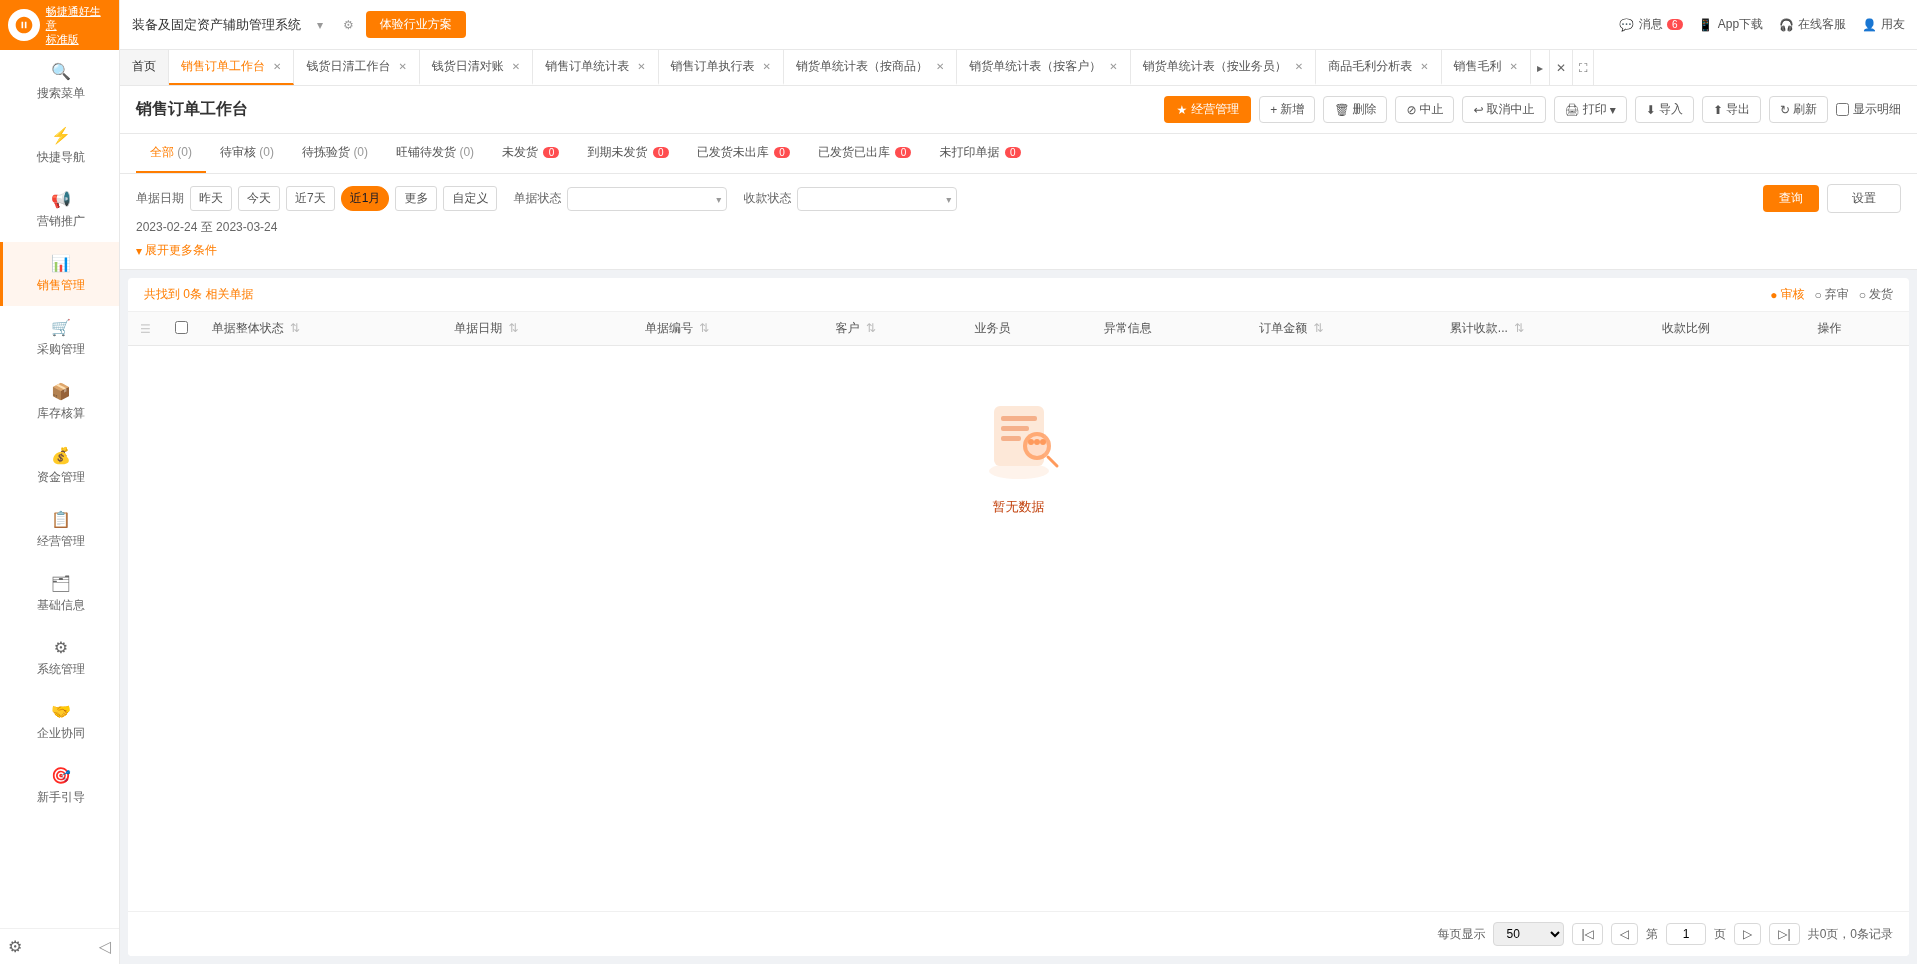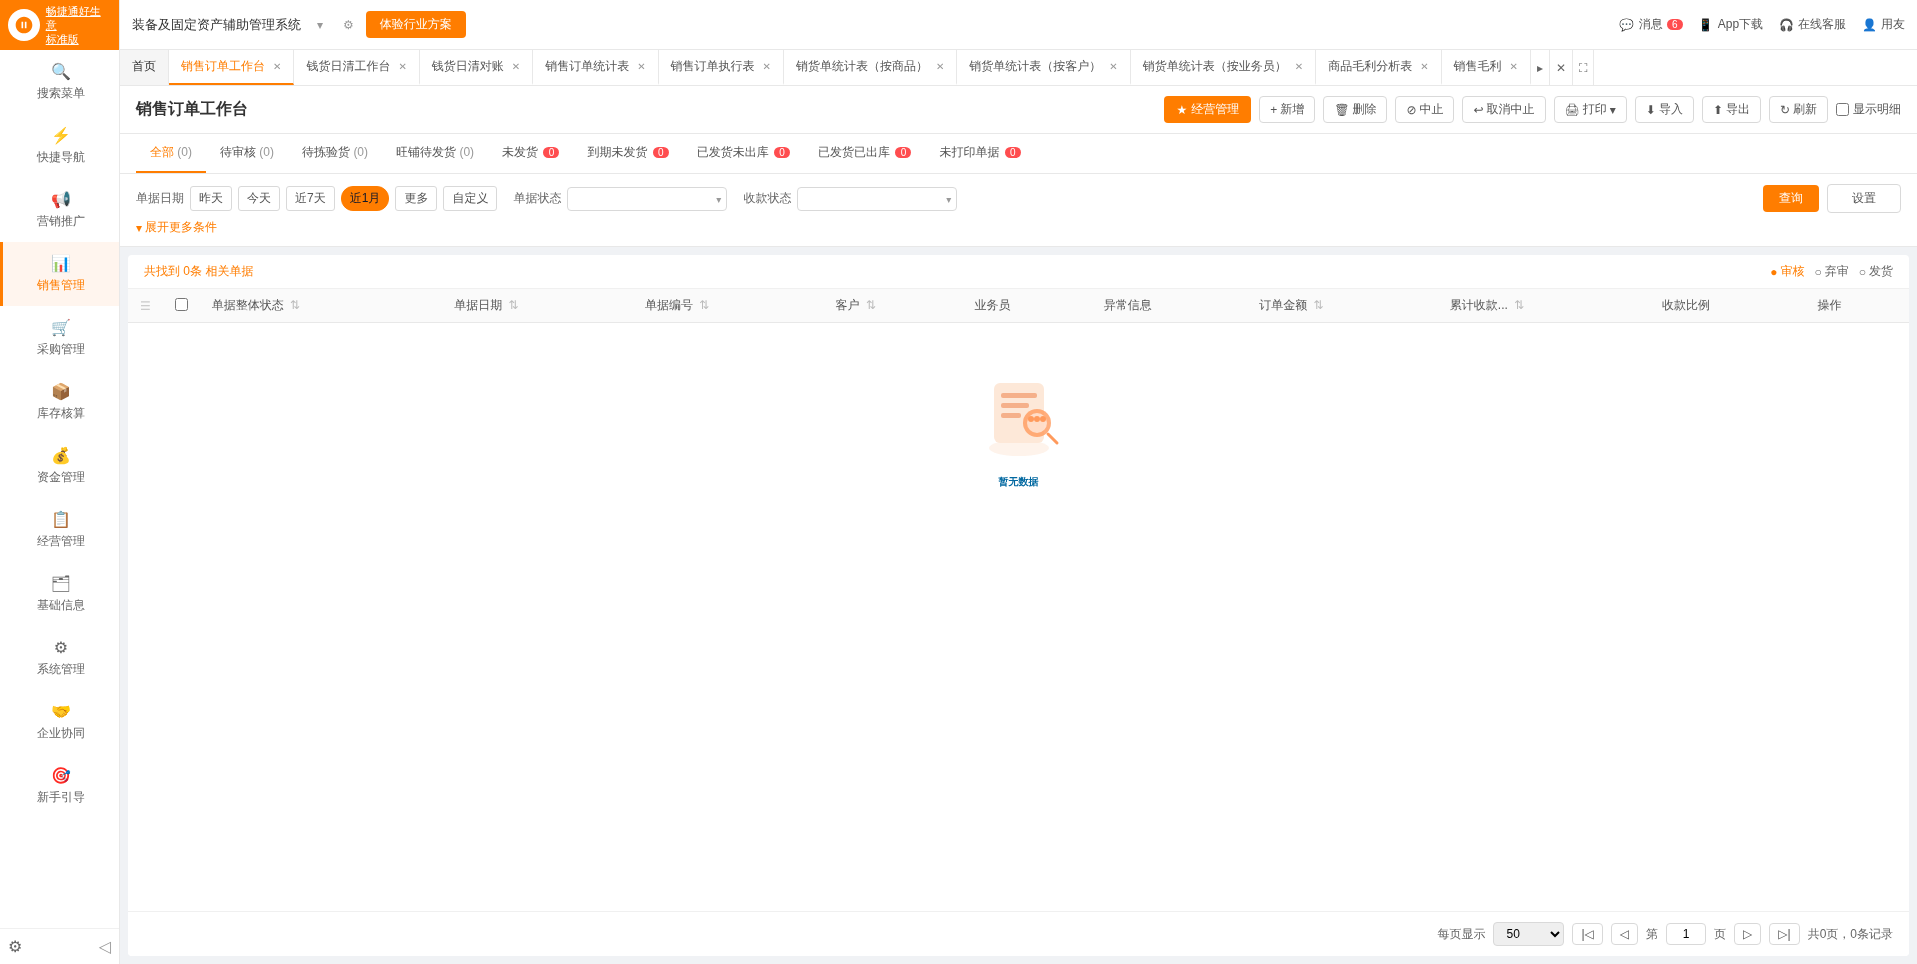--- a/index.html
+++ b/index.html
@@ -78,21 +78,21 @@
     
     .data-table { width: 100%; border-collapse: collapse; font-size: 12px; }
     .data-table th { background: #fafafa; padding: 8px 12px; text-align: left; color: #555; font-weight: normal; border-bottom: 1px solid #e8e8e8; white-space: nowrap; }
     .data-table th .sort-icon { color: #bbb; margin-left: 3px; }
     .data-table .checkbox-col { width: 32px; }
     .data-table .drag-col { width: 32px; color: #ccc; }
 
     
     .empty-state { flex: 1; display: flex; flex-direction: column; align-items: center; justify-content: center; padding: 40px; }
     .empty-icon { width: 100px; height: 100px; margin-bottom: 12px; }
-    .empty-text { color: #0369a1; font-size: 10px; font-weight: bold; }
+    .empty-text { color: #c2410c; font-size: 13px; }
 
     
     .pagination { padding: 10px 16px; border-top: 1px solid #f0f0f0; display: flex; align-items: center; justify-content: flex-end; gap: 8px; background: #fff; }
     .page-size-label { color: #666; font-size: 12px; }
     .page-size-select { border: 1px solid #d9d9d9; border-radius: 4px; padding: 3px 20px 3px 8px; font-size: 12px; }
     .page-nav-btn { padding: 3px 8px; border: 1px solid #d9d9d9; border-radius: 4px; background: #fff; cursor: pointer; color: #555; font-size: 12px; }
     .page-nav-btn:disabled { color: #ccc; cursor: not-allowed; }
     .page-input { width: 40px; border: 1px solid #d9d9d9; border-radius: 4px; padding: 3px 6px; text-align: center; font-size: 12px; }
     .page-info { font-size: 12px; color: #666; }
 
@@ -367,20 +367,23 @@
           <div class="select-wrapper">
             <select class="select-input">
               <option value=""></option>
             </select>
           </div>
         </div>
         <div style="margin-left: auto; display: flex; gap: 8px; align-items: center;">
           <button class="btn-query">查询</button>
           <button class="btn-set">设置</button>
         </div>
+      </div>
+      <div style="margin-top: 6px; display: flex; align-items: center; gap: 4px;">
+        <span style="font-size:12px; color:#666;">2023-02-24 至 2023-03-24</span>
       </div>
       <div style="margin-top: 6px; text-align: center;">
         <span class="expand-btn">
           <span>▾</span>
           <span>展开更多条件</span>
         </span>
       </div>
     </div>
 
     <div class="table-area">

